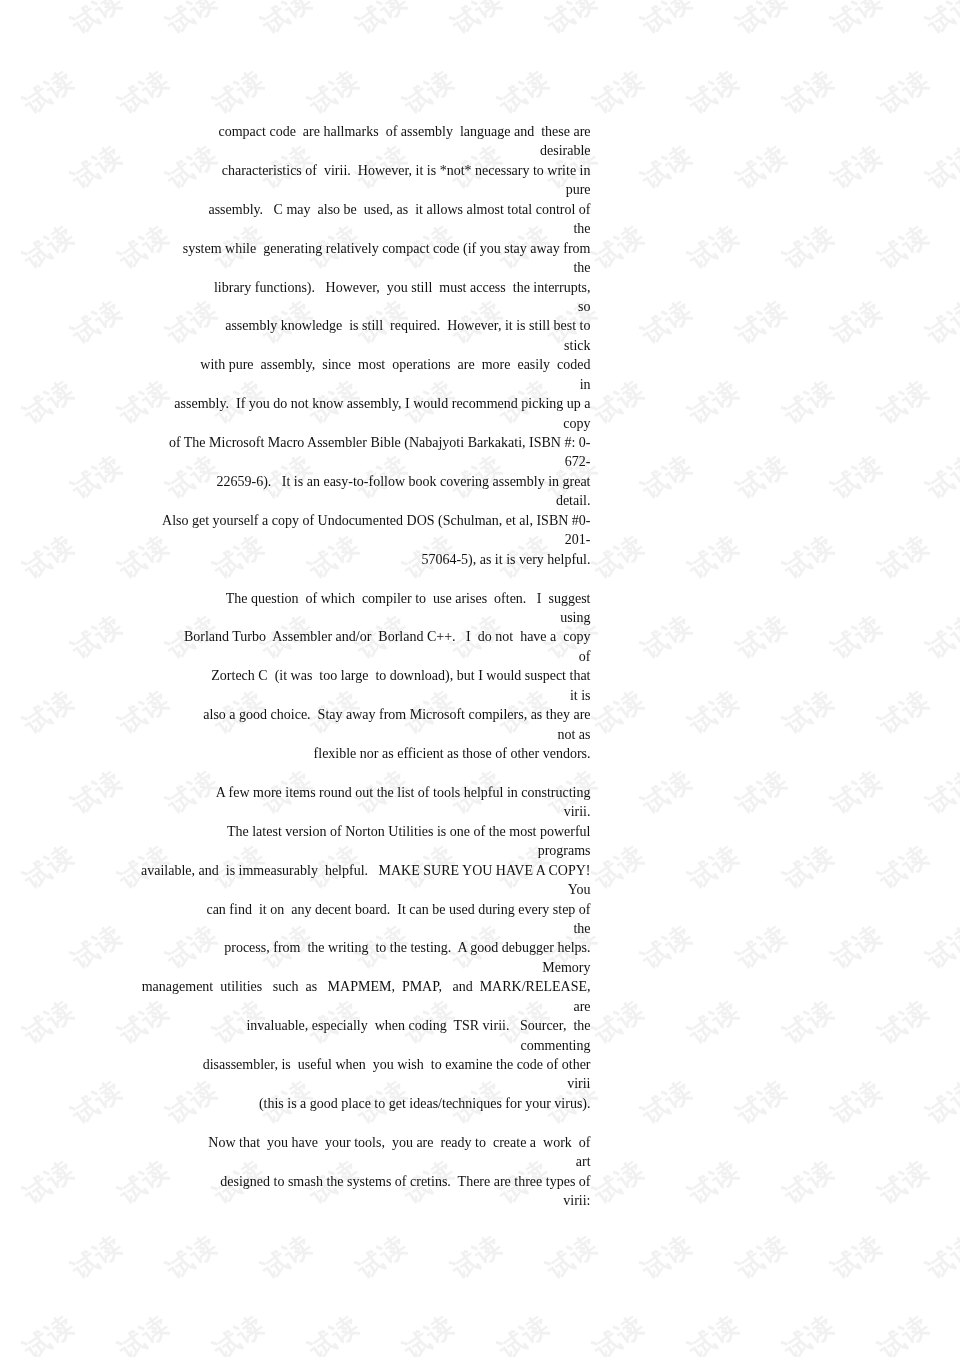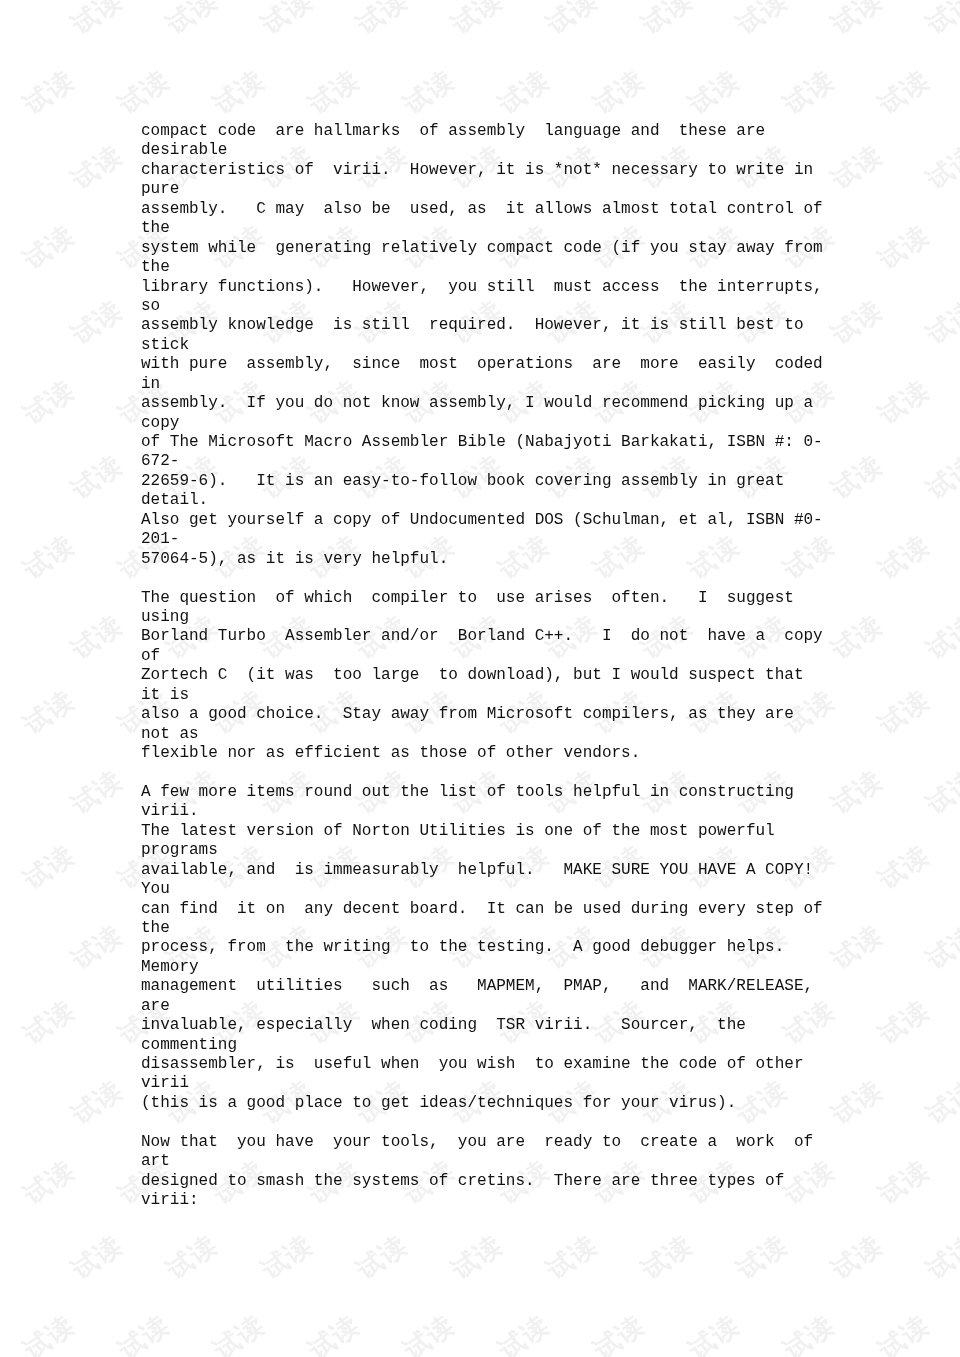--- a/index.html
+++ b/index.html
@@ -15,25 +15,26 @@
     transform-origin: center;
     white-space: nowrap;
     letter-spacing: 1px;
   }
   .page-text {
     position: absolute;
     left: 141px;
     top: 122px;
     z-index: 1;
     margin: 0;
-    font-family: Liberation Mono, monospace;
-    font-size: 16px;
+    font-family: Liberation Serif, serif;
+    font-size: 14px;
     line-height: 19.45px;
     color: #111111;
     white-space: pre;
+    text-align: right;
   }
   .line { display: block; height: 19.45px; }
 </style>
 </head>
 <body>
 
 <div class="watermarks" id="wm-layer">
     <span class="wm" style="left: 70px; top: -5px;">试读</span>
     <span class="wm" style="left: 165px; top: -5px;">试读</span>
     <span class="wm" style="left: 260px; top: -5px;">试读</span>

